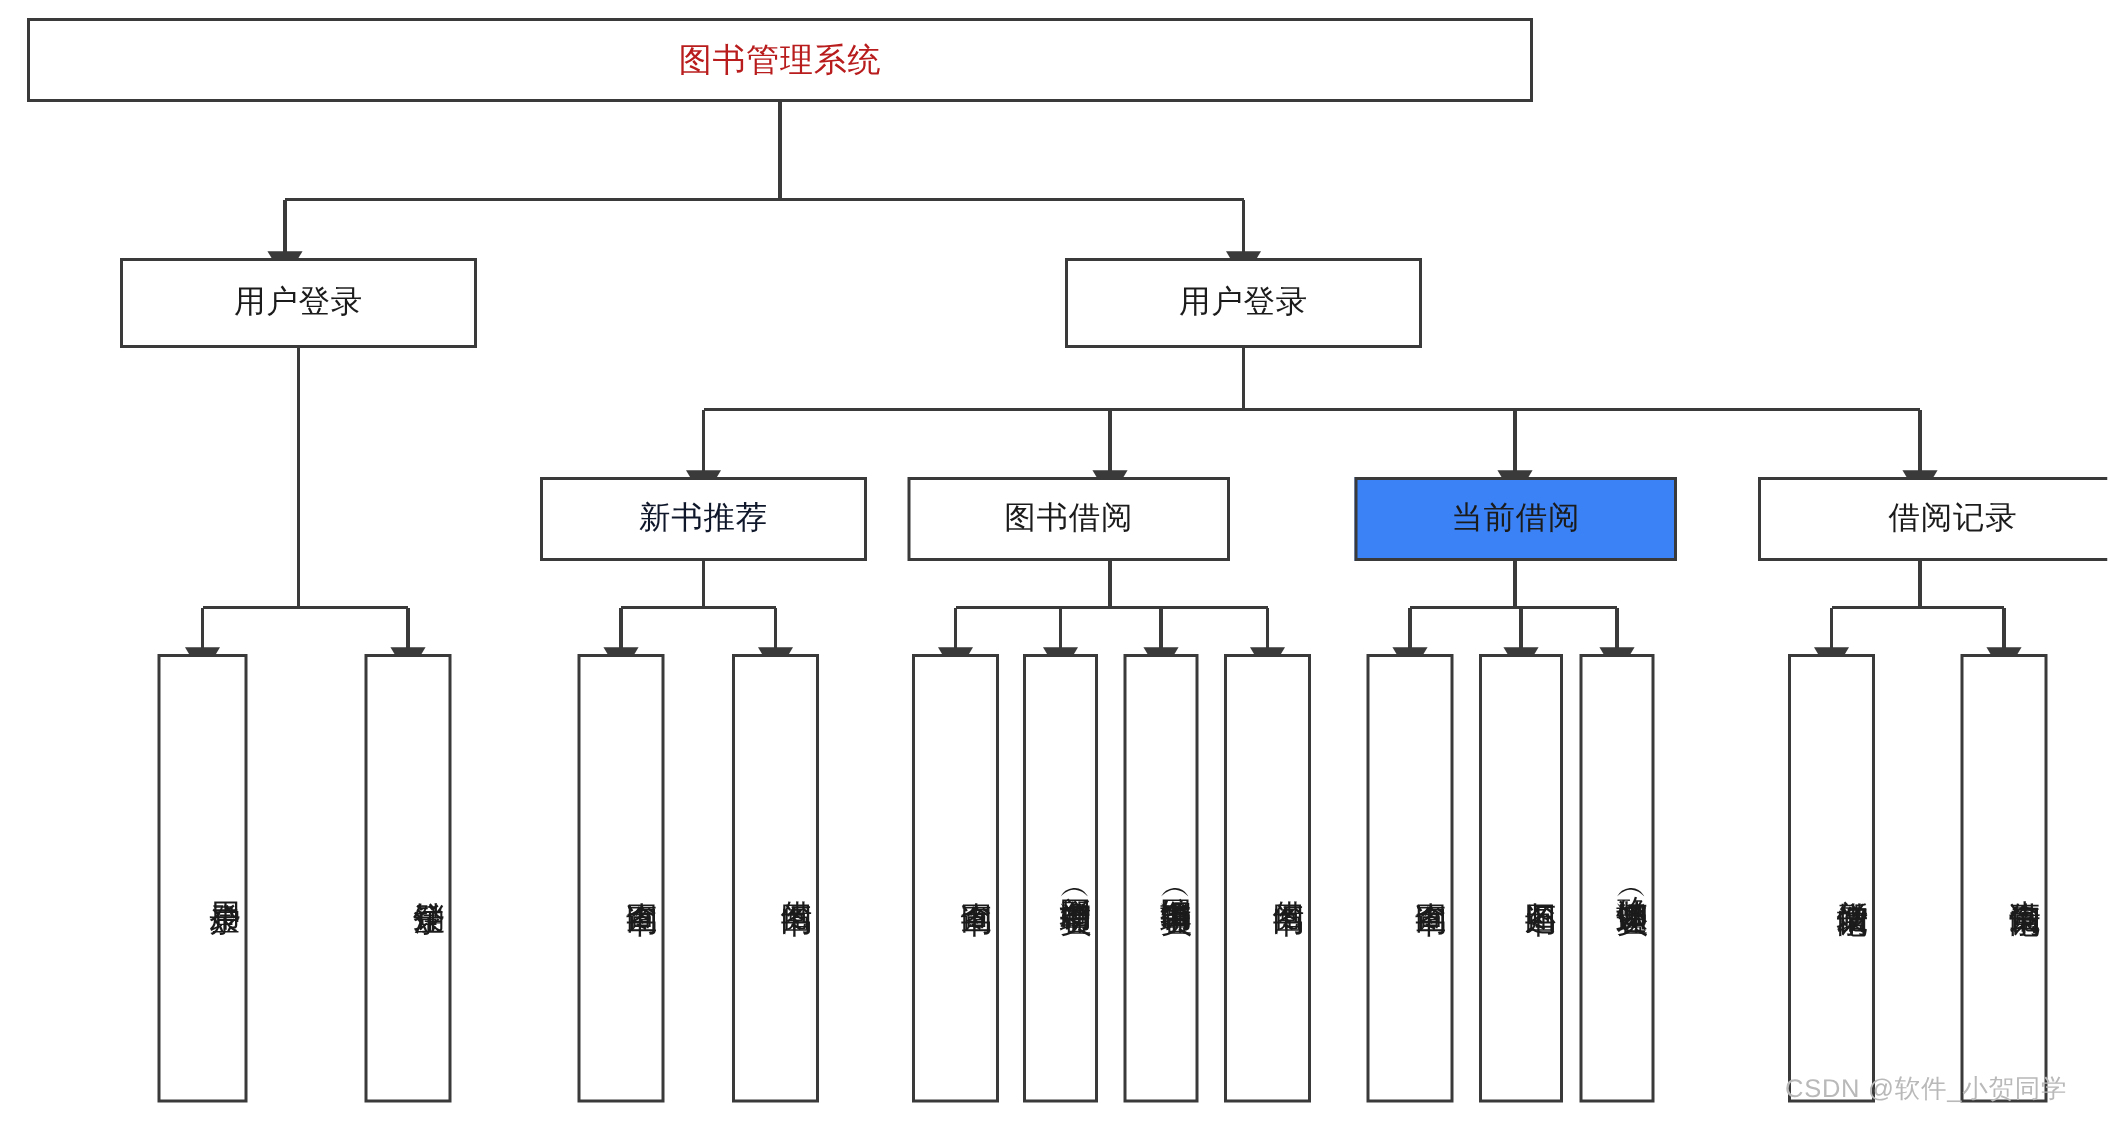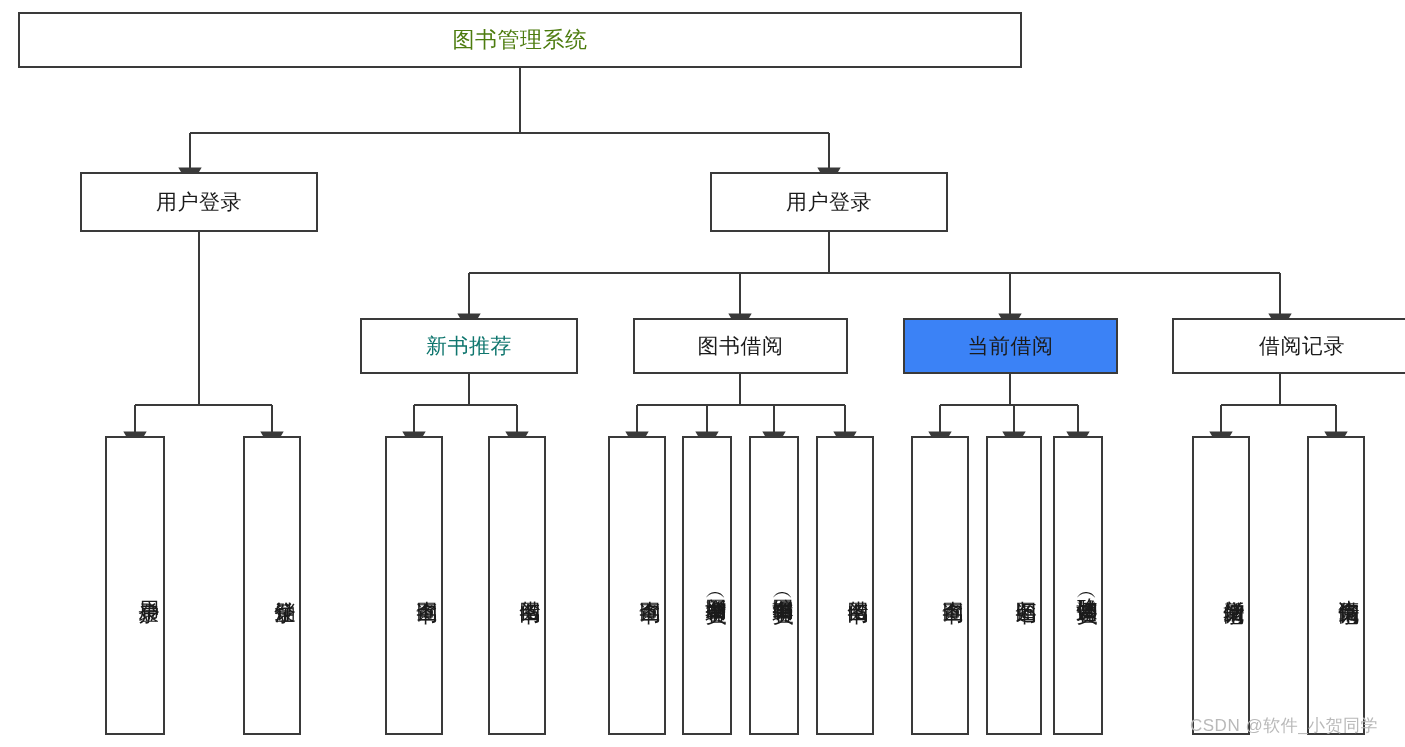--- a/index.html
+++ b/index.html
@@ -105,33 +105,33 @@
       <line x1="940" y1="405" x2="1078" y2="405" stroke="#3a3a3a" stroke-width="2.6" shape-rendering="crispEdges"></line>
       <line x1="940" y1="405" x2="940" y2="433" stroke="#3a3a3a" stroke-width="2.6" shape-rendering="crispEdges" marker-end="url(#arrow)"></line>
       <line x1="1014" y1="405" x2="1014" y2="433" stroke="#3a3a3a" stroke-width="2.6" shape-rendering="crispEdges" marker-end="url(#arrow)"></line>
       <line x1="1078" y1="405" x2="1078" y2="433" stroke="#3a3a3a" stroke-width="2.6" shape-rendering="crispEdges" marker-end="url(#arrow)"></line>
       <line x1="1280" y1="374" x2="1280" y2="405" stroke="#3a3a3a" stroke-width="2.6" shape-rendering="crispEdges"></line>
       <line x1="1221" y1="405" x2="1336" y2="405" stroke="#3a3a3a" stroke-width="2.6" shape-rendering="crispEdges"></line>
       <line x1="1221" y1="405" x2="1221" y2="433" stroke="#3a3a3a" stroke-width="2.6" shape-rendering="crispEdges" marker-end="url(#arrow)"></line>
       <line x1="1336" y1="405" x2="1336" y2="433" stroke="#3a3a3a" stroke-width="2.6" shape-rendering="crispEdges" marker-end="url(#arrow)"></line>
     </svg>
   <div id="nodes">
-      <div class="node horiz root" style="left: 18px; top: 12px; width: 1004px; height: 56px; border-color: rgb(58, 58, 58); background: rgb(255, 255, 255); color: #4d7c0f;">
+      <div class="node horiz root" style="left: 18px; top: 12px; width: 1004px; height: 56px; border-color: rgb(58, 58, 58); background: rgb(255, 255, 255); color: #b91c1c;">
         <span class="htext">图书管理系统</span>
       </div>
       <div class="node horiz" style="left: 80px; top: 172px; width: 238px; height: 60px; border-color: rgb(58, 58, 58); background: rgb(255, 255, 255); color: rgb(27, 27, 27);">
         <span class="htext">用户登录</span>
       </div>
       <div class="node horiz" style="left: 710px; top: 172px; width: 238px; height: 60px; border-color: rgb(58, 58, 58); background: rgb(255, 255, 255); color: rgb(27, 27, 27);">
         <span class="htext">用户登录</span>
       </div>
-      <div class="node horiz" style="left: 360px; top: 318px; width: 218px; height: 56px; border-color: rgb(58, 58, 58); background: rgb(255, 255, 255); color: #0f766e;">
+      <div class="node horiz" style="left: 360px; top: 318px; width: 218px; height: 56px; border-color: rgb(58, 58, 58); background: rgb(255, 255, 255); color: #0f172a;">
         <span class="htext">新书推荐</span>
       </div>
-      <div class="node horiz" style="left: 633px; top: 318px; width: 215px; height: 56px; border-color: rgb(58, 58, 58); background: rgb(255, 255, 255); color: rgb(27, 27, 27);">
+      <div class="node horiz" style="left: 605px; top: 318px; width: 215px; height: 56px; border-color: rgb(58, 58, 58); background: rgb(255, 255, 255); color: rgb(27, 27, 27);">
         <span class="htext">图书借阅</span>
       </div>
       <div class="node horiz" style="left: 903px; top: 318px; width: 215px; height: 56px; border-color: rgb(58, 58, 58); background: #3b82f6; color: rgb(27, 27, 27);">
         <span class="htext">当前借阅</span>
       </div>
       <div class="node horiz" style="left: 1172px; top: 318px; width: 260px; height: 56px; border-color: rgb(58, 58, 58); background: rgb(255, 255, 255); color: rgb(27, 27, 27);">
         <span class="htext">借阅记录</span>
       </div>
       <div class="node vert" style="left: 105px; top: 436px; width: 60px; height: 299px; border-color: rgb(58, 58, 58); background: rgb(255, 255, 255); color: rgb(27, 27, 27);">
         <span class="vtext">用户登录</span>

